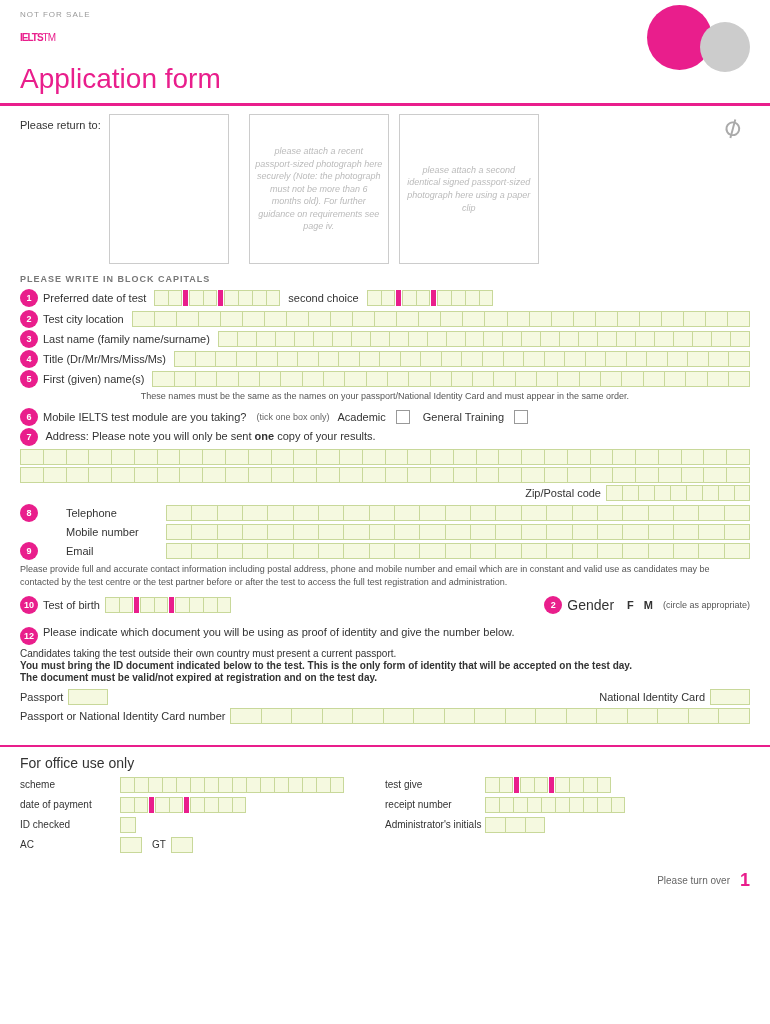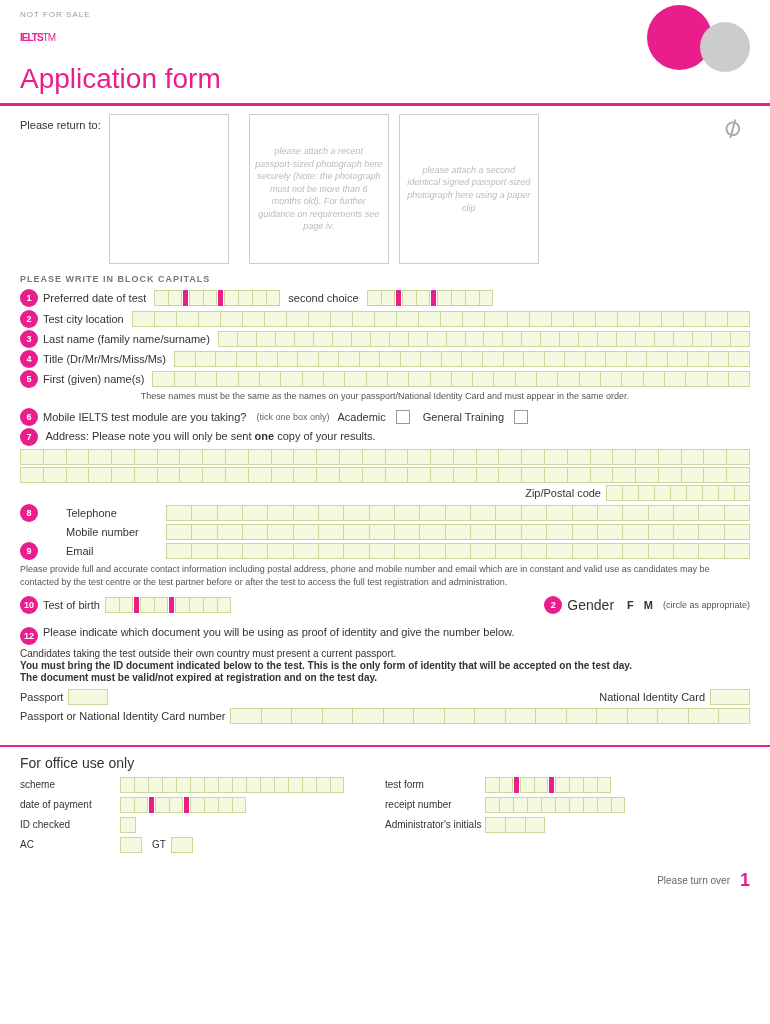--- a/index.html
+++ b/index.html
@@ -658,21 +658,21 @@
         <div class="office-row">
           <span class="office-label">AC</span>
           <div style="width:22px;height:16px;border:1px solid #c8d89a;background:#f5f9e0;margin-right:10px;"></div>
           <span class="office-label" style="width:auto;margin-right:5px;">GT</span>
           <div style="width:22px;height:16px;border:1px solid #c8d89a;background:#f5f9e0;"></div>
         </div>
       </div>
 
       <div class="office-col">
         <div class="office-row">
-          <span class="office-label">test form</span>
+          <span class="office-label">test give</span>
           <div class="date-grid">
             <div class="date-group">
               <div class="gi" style="width:14px;"></div>
                 <div class="gi" style="width:14px;"></div>
             </div>
             <div class="gi-sep" style="background:#e91e8c;"></div>
             <div class="date-group">
               <div class="gi" style="width:14px;"></div>
                 <div class="gi" style="width:14px;"></div>
             </div>

